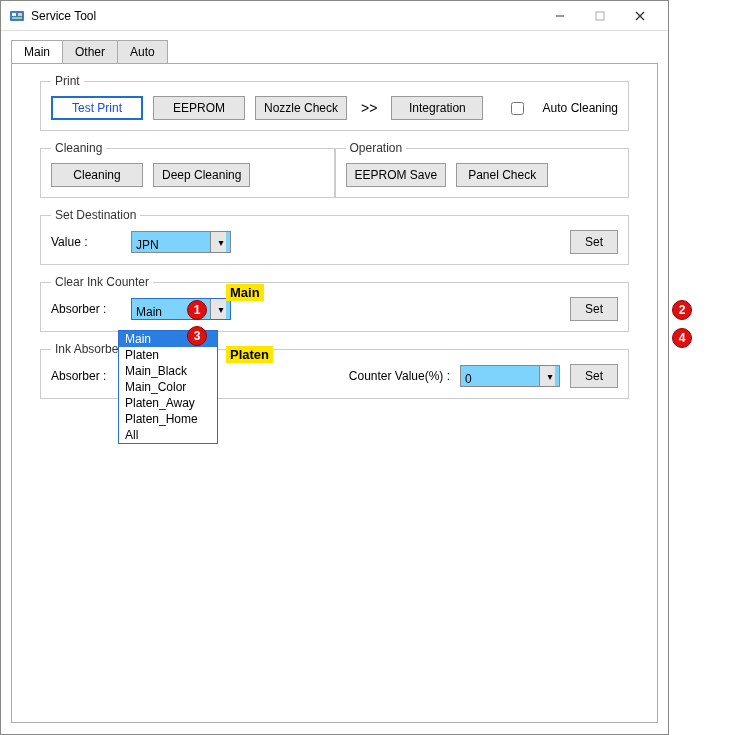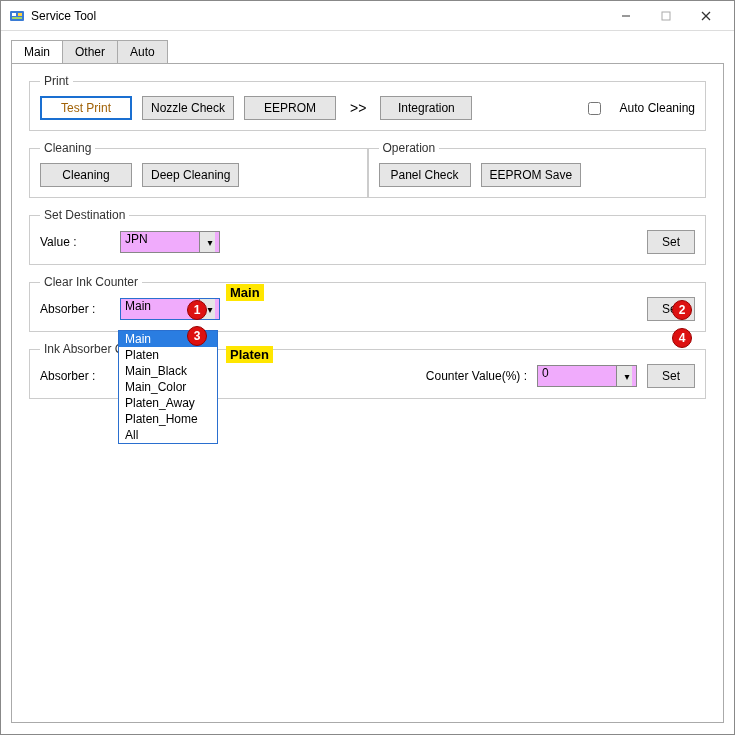--- a/index.html
+++ b/index.html
@@ -1,58 +1,58 @@
 <!DOCTYPE html>
 <html><head>
 <meta charset="utf-8">
 <style>
 * { box-sizing: border-box; margin: 0; padding: 0; font-family: "Segoe UI", Tahoma, sans-serif; font-size: 12px; }
 body { background: #fff; width: 735px; height: 735px; overflow: hidden; position: relative; }
 
-.window { width: 735px; height: 735px; border: 1px solid #888; background: #fff; display: flex; flex-direction: column; }
+.window { width: 669px; height: 735px; border: 1px solid #888; background: #fff; display: flex; flex-direction: column; }
 
 .titlebar { height: 30px; display: flex; align-items: center; padding: 0 8px; border-bottom: 1px solid #ddd; }
 .titlebar .app-icon { width: 16px; height: 16px; margin-right: 6px; display: flex; align-items: center; justify-content: center; }
 .titlebar .title { flex: 1; font-size: 12px; }
 .titlebar .winbtn { width: 40px; height: 28px; display: flex; align-items: center; justify-content: center; font-size: 12px; color: #333; }
 
 .client { flex: 1; padding: 8px 10px; position: relative; }
 
 .tabs-row { display: flex; align-items: flex-end; height: 24px; }
 .tab { padding: 4px 12px; border: 1px solid #aaa; border-bottom: none; background: #e5e5e5; margin-right: -1px; font-size: 12px; }
 .tab.active { background: #fff; position: relative; z-index: 2; }
 
-.tabpage { border: 1px solid #aaa; padding: 10px 17px; height: 660px; background: #fff; }
+.tabpage { border: 1px solid #aaa; padding: 10px 28px; height: 660px; background: #fff; }
 
 fieldset { border: 1px solid #ccc; padding: 8px 10px 10px 10px; margin-bottom: 10px; position: relative; }
 legend { padding: 0 4px; font-size: 12px; color: #333; }
 
 .row { display: flex; align-items: center; gap: 10px; }
 
 button.btn {
   min-width: 92px; height: 24px; background: #e6e6e6; border: 1px solid #999;
   font-size: 12px; padding: 0 8px; cursor: pointer;
 }
-button.btn.selected { background: #fff; border: 2px solid #1a6fd1; padding: 0 7px; color: #a16207; }
+button.btn.selected { background: #fff; border: 2px solid #1a6fd1; padding: 0 7px; color: #1d4ed8; }
 
 .double-chev { font-size: 14px; padding: 0 4px; }
 
 label.chk { display: flex; align-items: center; gap: 19px; }
 input[type=checkbox] { width: 13px; height: 13px; }
 
 .two-cols { display: flex; }
 .two-cols > fieldset { flex: 1; }
 
 .lbl { min-width: 70px; }
 
 select.sel, .sel-div {
   height: 22px; border: 1px solid #888; background: #efefef; font-size: 12px;
   padding: 0 4px; min-width: 100px;
 }
-.sel-div { display: inline-flex; align-items: flex-start; justify-content: space-between; cursor: default; background: #f0abfc; }
+.sel-div { display: inline-flex; align-items: flex-end; justify-content: space-between; cursor: default; background: #7dd3fc; }
 .sel-div .arrow { border-left: 1px solid #888; padding-left: 5px; margin-left: 5px; font-size: 10px; background: #e6e6e6; height: 100%; display: flex; align-items: center; width: 16px; justify-content: center;}
 
 .rightpush { margin-left: auto; }
 
 .dropdown-open {
   position: absolute; background: #fff; border: 1px solid #2a6fcf;
   z-index: 50; font-size: 12px;
 }
 .dropdown-open .opt { padding: 1px 6px; white-space: nowrap; }
 .dropdown-open .opt.hl { background: #2a7de1; color: #fff; }
@@ -110,44 +110,44 @@
       <div class="tab">Other</div>
       <div class="tab">Auto</div>
     </div>
 
     <div class="tabpage" style="position:relative;">
 
       <fieldset>
         <legend>Print</legend>
         <div class="row">
           <button class="btn selected">Test Print</button>
+          <button class="btn">EEPROM</button>
           <button class="btn">Nozzle Check</button>
-          <button class="btn">EEPROM</button>
           <span class="double-chev">&gt;&gt;</span>
           <button class="btn">Integration</button>
           <label class="chk rightpush">
             <input type="checkbox" style="">
             <span>Auto Cleaning</span>
           </label>
         </div>
       </fieldset>
 
       <div class="two-cols">
         <fieldset>
           <legend>Cleaning</legend>
           <div class="row">
             <button class="btn">Cleaning</button>
             <button class="btn">Deep Cleaning</button>
           </div>
         </fieldset>
         <fieldset>
           <legend>Operation</legend>
           <div class="row">
+            <button class="btn">EEPROM Save</button>
             <button class="btn">Panel Check</button>
-            <button class="btn">EEPROM Save</button>
           </div>
         </fieldset>
       </div>
 
       <fieldset>
         <legend>Set Destination</legend>
         <div class="row">
           <span class="lbl">Value :</span>
           <div class="sel-div" style="width:100px;">
             <span>JPN</span>

